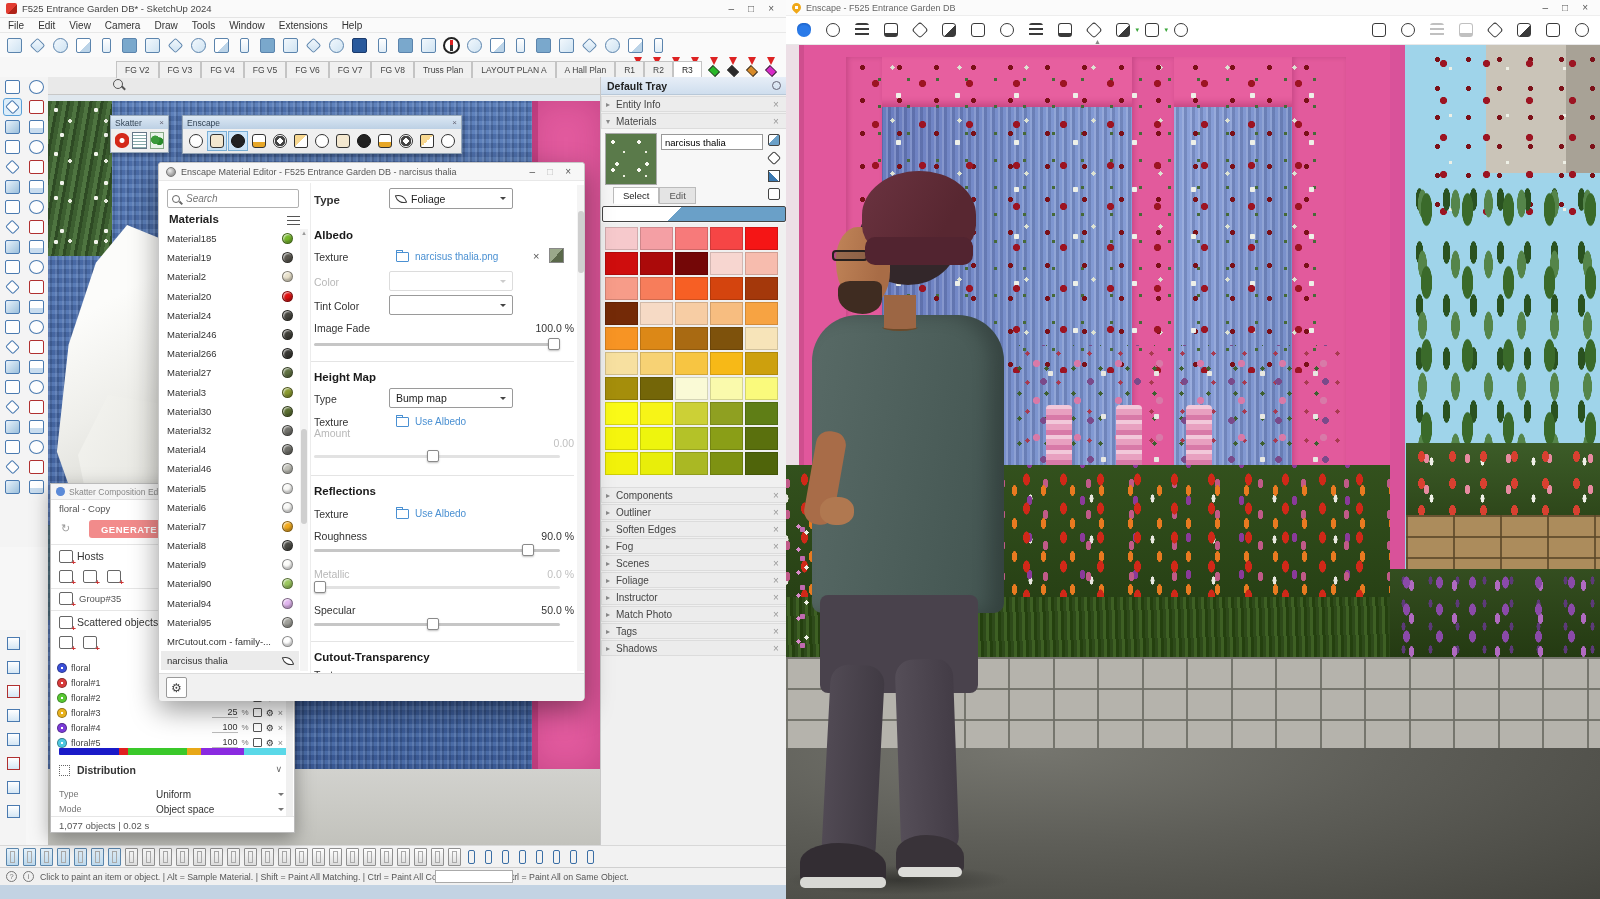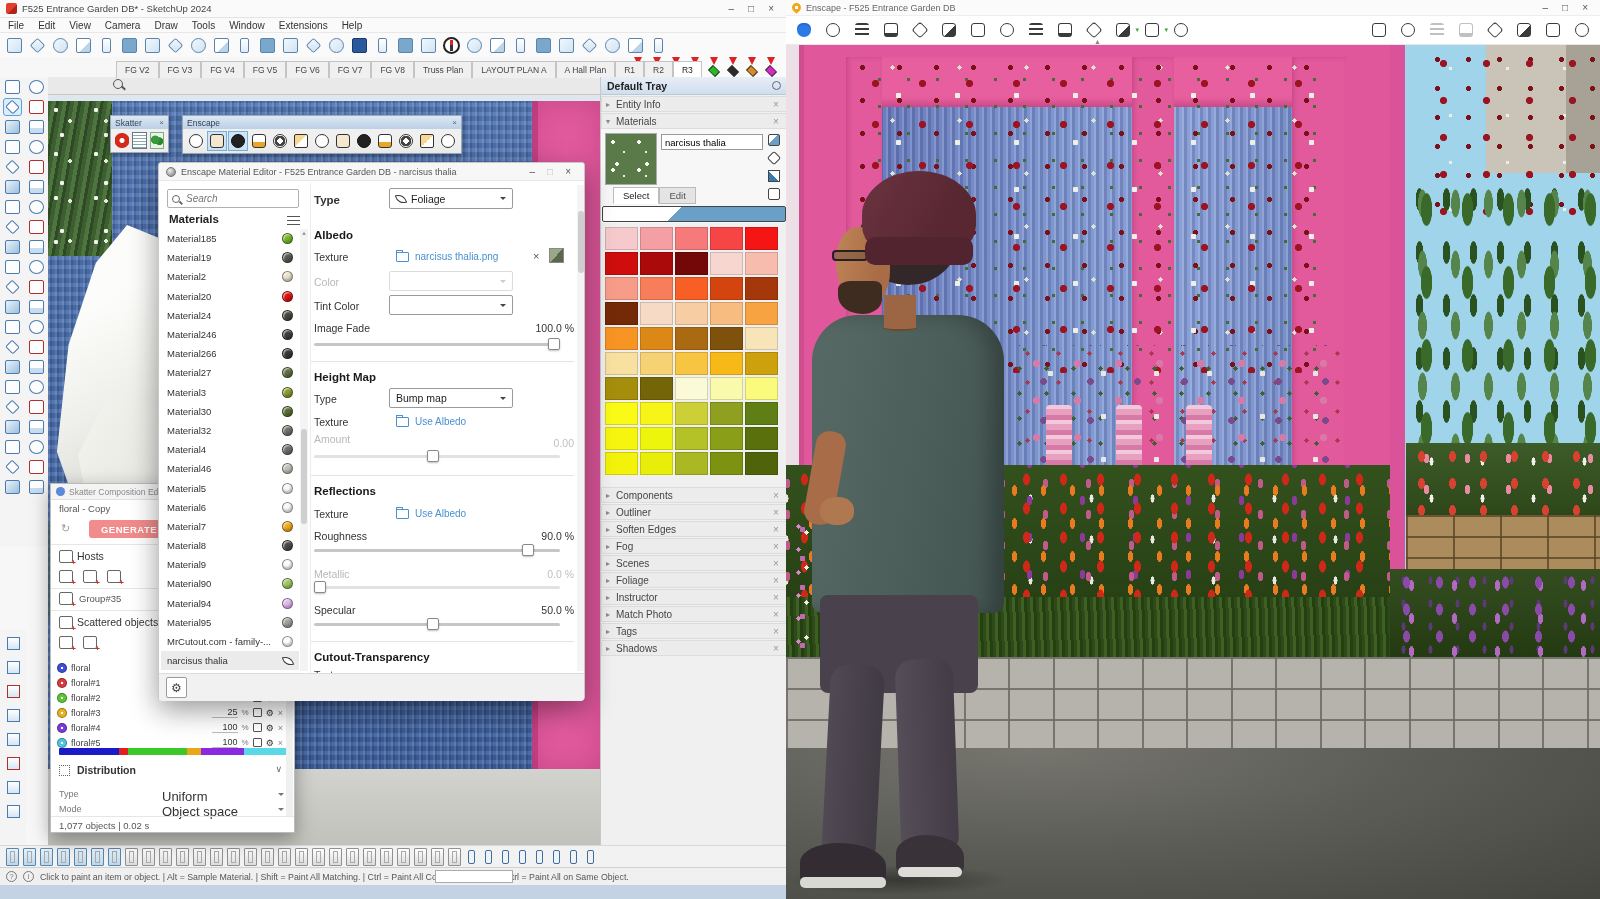--- a/index.html
+++ b/index.html
@@ -158,21 +158,21 @@
   .sk-pct{font-size:8px;color:#777}
   .sk-mini{width:9px;height:9px;border:1.2px solid #555;border-radius:1px}
   .sk-gear{font-size:9px;color:#333}
   .sk-x{font-size:9px;color:#888}
   #sk-bar{position:absolute;left:8px;top:264px;width:229px;height:7px;display:flex;border-radius:1px;overflow:hidden}
   .seg{height:100%}
   #sk-dist-h{position:absolute;left:26px;top:280px;font-weight:bold;font-size:10.5px;color:#333}
   #sk-dist-ic{position:absolute;left:8px;top:281px;width:11px;height:11px;border:1.5px dotted #666}
   #sk-dist-chev{position:absolute;right:12px;top:280px;color:#666;font-size:9px}
   .sk-lbl{position:absolute;left:8px;font-size:9px;color:#777}
-  .sk-valtxt{position:absolute;left:111px;font-size:13px;color:#333}
+  .sk-valtxt{position:absolute;left:105px;font-size:10px;color:#333}
   .sk-dd{position:absolute;right:10px;width:0;height:0;border:3.5px solid transparent;border-top-color:#777}
   #sk-status{position:absolute;left:8px;top:336px;font-size:9.5px;color:#555}
   #sk-scroll{position:absolute;right:1px;top:16px;width:7px;height:316px;background:#f0f0f0}
 
   
   #mat-ed{position:absolute;left:158px;top:162px;width:427px;height:538px;background:#fff;border:1px solid #c8c8c8;border-radius:3px;box-shadow:0 10px 28px rgba(0,0,0,.4);z-index:50}
   #me-title{position:absolute;left:0;top:0;width:100%;height:18px;background:#f7f7f7;border-bottom:1px solid #e8e8e8;display:flex;align-items:center;gap:5px;padding:0 7px;border-radius:3px 3px 0 0}
   .me-logo{width:10px;height:10px;border-radius:50%;background:radial-gradient(circle at 35% 35%,#eee,#999 70%);border:1px solid #777}
   #me-title .ttl{font-size:9px;color:#555}
   #me-search{position:absolute;left:8px;top:26px;width:132px;height:19px;border:1px solid #b0b0b0;border-radius:2px;background:#fff;font-size:10px;font-style:italic;padding:0 4px 0 18px;color:#444}
@@ -975,21 +975,21 @@
 
     <div class="me-h" style="left:155px;top:208px">Height Map</div>
     <div class="me-lbl" style="left:155px;top:230px">Type</div>
     <div class="ddl" style="left:230px;top:225px;width:124px;height:20px">
       <span>Bump map</span>
       <div class="ddl-arr"></div>
     </div>
     <div class="me-lbl" style="left:155px;top:253px">Texture</div>
     <div class="folder" style="left:237px;top:254px"></div>
     <div class="link" style="left:256px;top:253px">Use Albedo</div>
-    <div class="me-lbl dis" style="left:155px;top:270px">Amount</div>
+    <div class="me-lbl dis" style="left:155px;top:264px">Amount</div>
     <div class="me-val dis" style="left:345px;top:274px">0.00</div>
     <div class="slider dis" style="left:155px;top:292px;width:246px">
         <div class="knob" style="left:113px"></div>
       </div>
     <div class="me-div" style="top:312px"></div>
 
     <div class="me-h" style="left:155px;top:322px">Reflections</div>
     <div class="me-lbl" style="left:155px;top:345px">Texture</div>
     <div class="folder" style="left:237px;top:346px"></div>
     <div class="link" style="left:256px;top:345px">Use Albedo</div>

